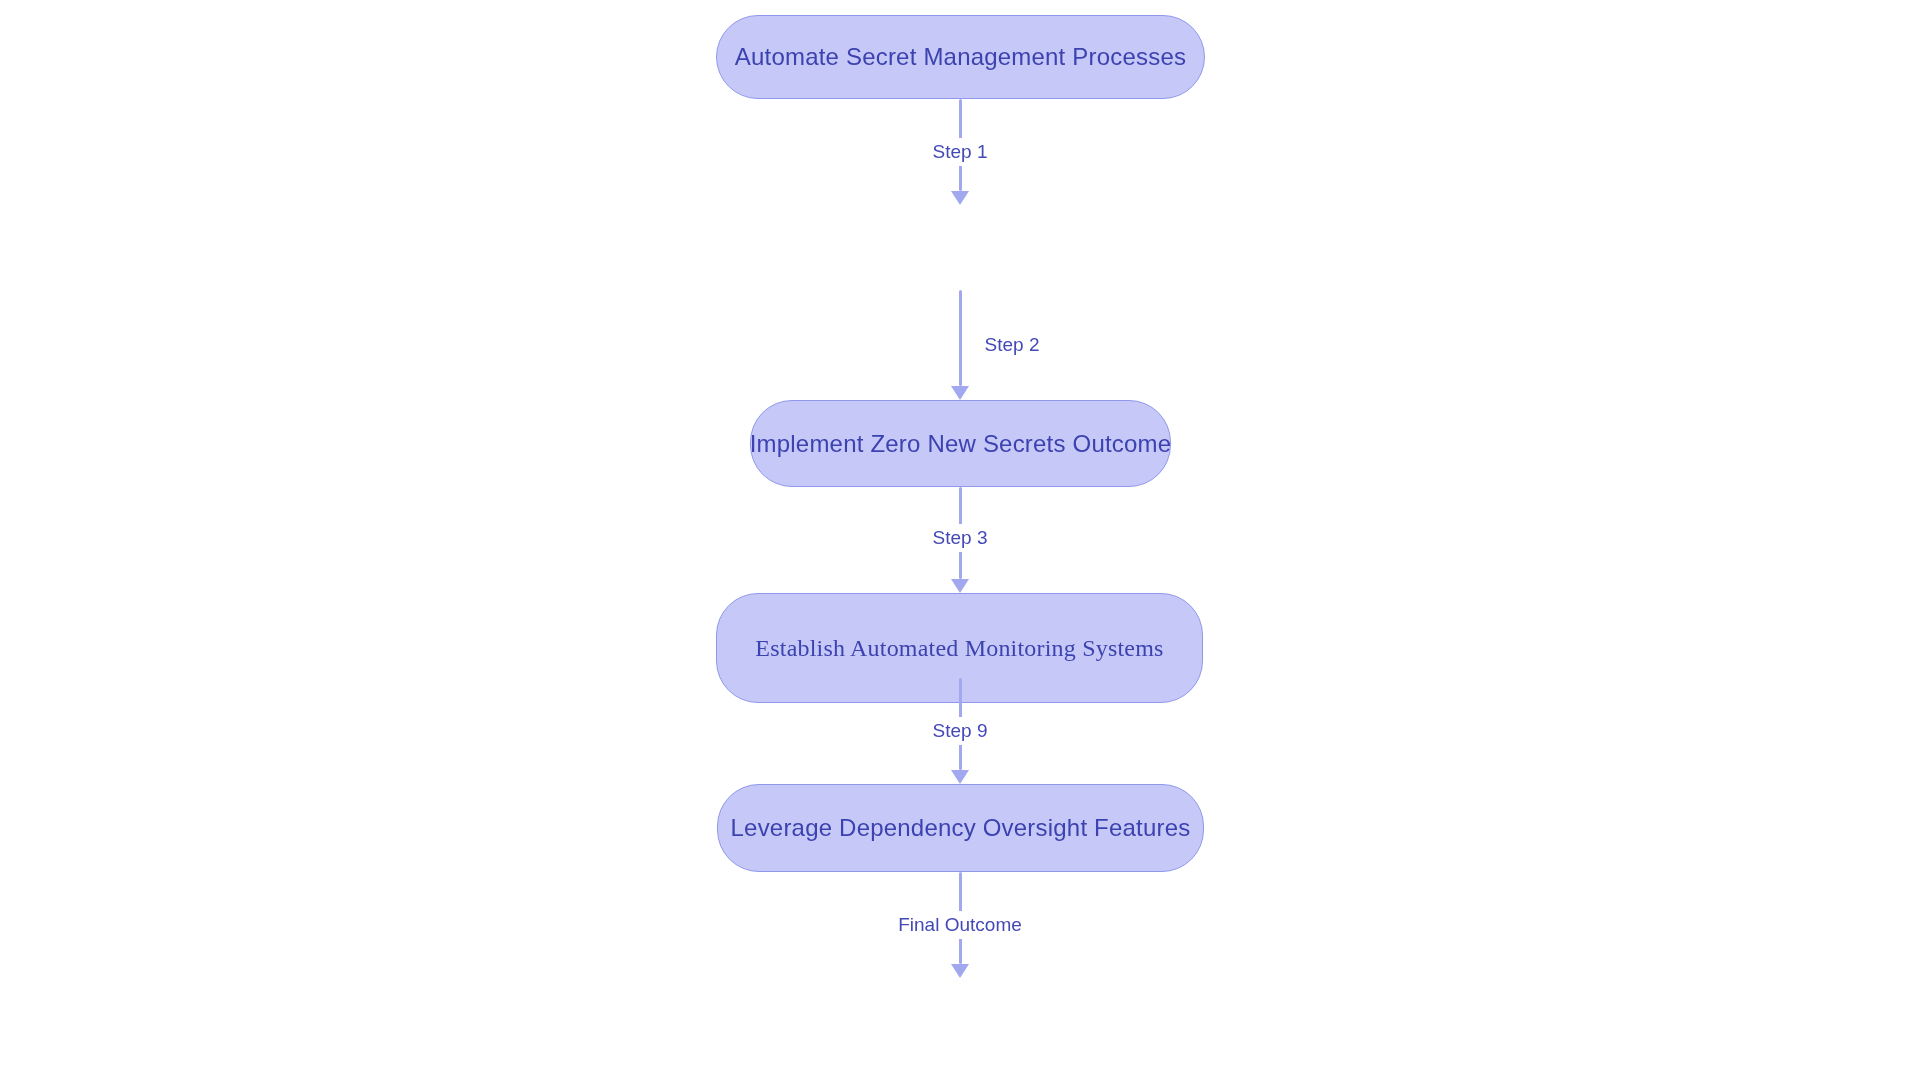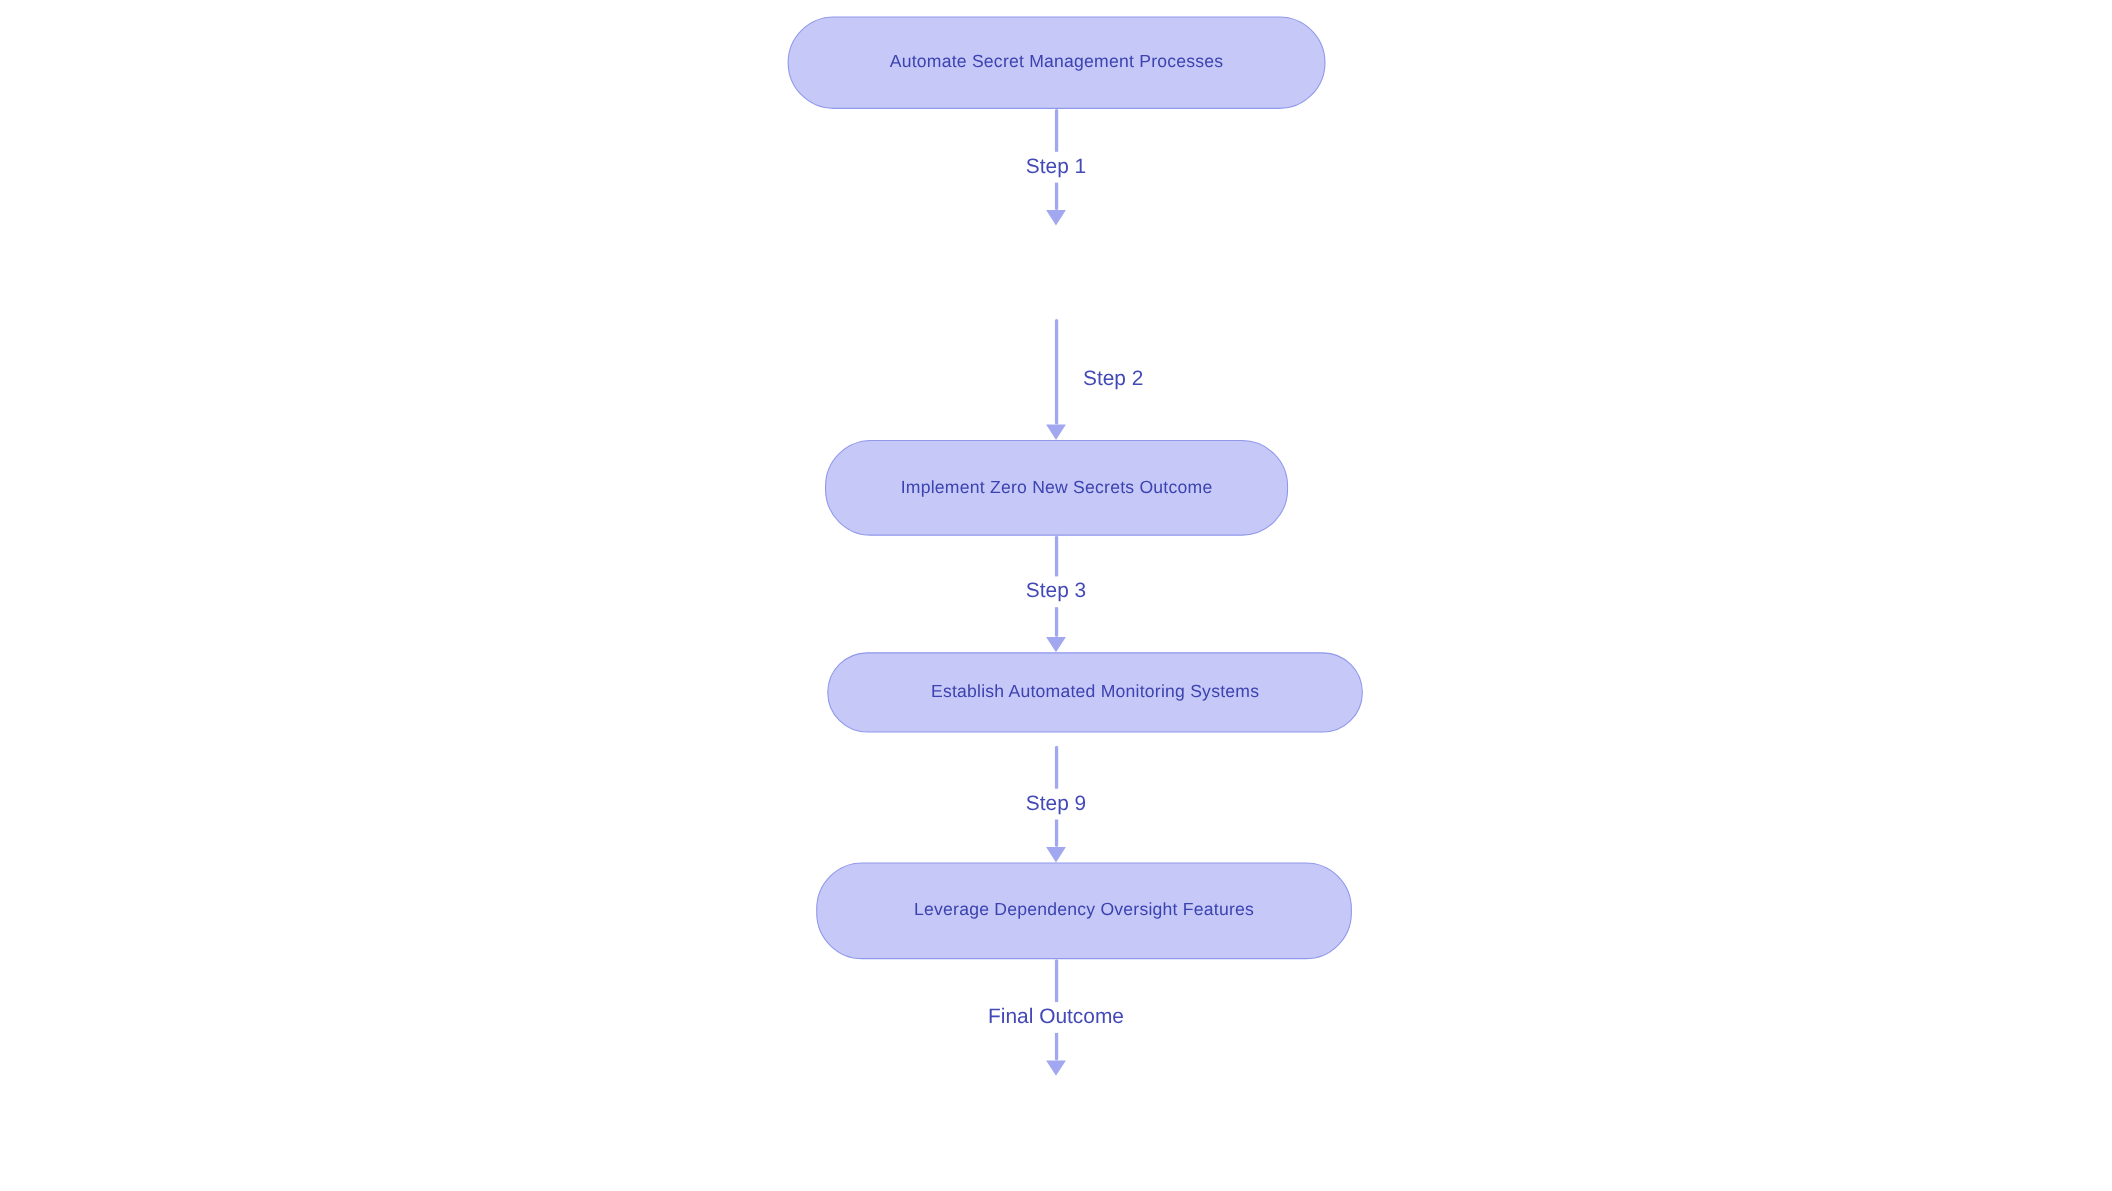--- a/index.html
+++ b/index.html
@@ -22,21 +22,21 @@
     position:absolute;
     box-sizing:border-box;
     background:var(--node-fill);
     border:1.5px solid var(--node-border);
     border-radius:42px;
     display:flex;align-items:center;justify-content:center;
     text-align:center;
   }
   .node-label{
     color:var(--node-text);
-    font-size:16px;
+    font-size:24px;
     letter-spacing:0.2px;
     white-space:nowrap;
   }
   .edge-line{
     position:absolute;
     width:3px;
     background:var(--arrow-color);
     border-radius:1.5px;
   }
   .edge-head{
@@ -52,22 +52,22 @@
     background:var(--canvas-bg);
     color:var(--edge-label-color);
     font-size:19px;
     padding:3px 8px;
     white-space:nowrap;
   }
   
   #n0{left:716px;top:15px;width:489px;height:84px;}
   #n1{left:717px;top:205px;width:485px;height:85px;}
   #n2{left:750px;top:400px;width:421px;height:87px;}
-  #n3{left:752px;top:593px;width:487px;height:73px;}
-  #n4{left:742px;top:784px;width:487px;height:88px;}
+  #n3{left:716px;top:593px;width:487px;height:110px;font-family:Liberation Serif, serif;}
+  #n4{left:717px;top:784px;width:487px;height:88px;}
   #n5{left:762px;top:978px;width:396px;height:86px;}
   
   #e0-line{left:958.5px;top:99px;height:92px;}
   #e1-line{left:958.5px;top:290px;height:96px;}
   #e2-line{left:958.5px;top:487px;height:92px;}
   #e3-line{left:958.5px;top:678px;height:92px;}
   #e4-line{left:958.5px;top:872px;height:92px;}
   #e0-head{left:951px;top:191px;}
   #e1-head{left:951px;top:386px;}
   #e2-head{left:951px;top:579px;}

